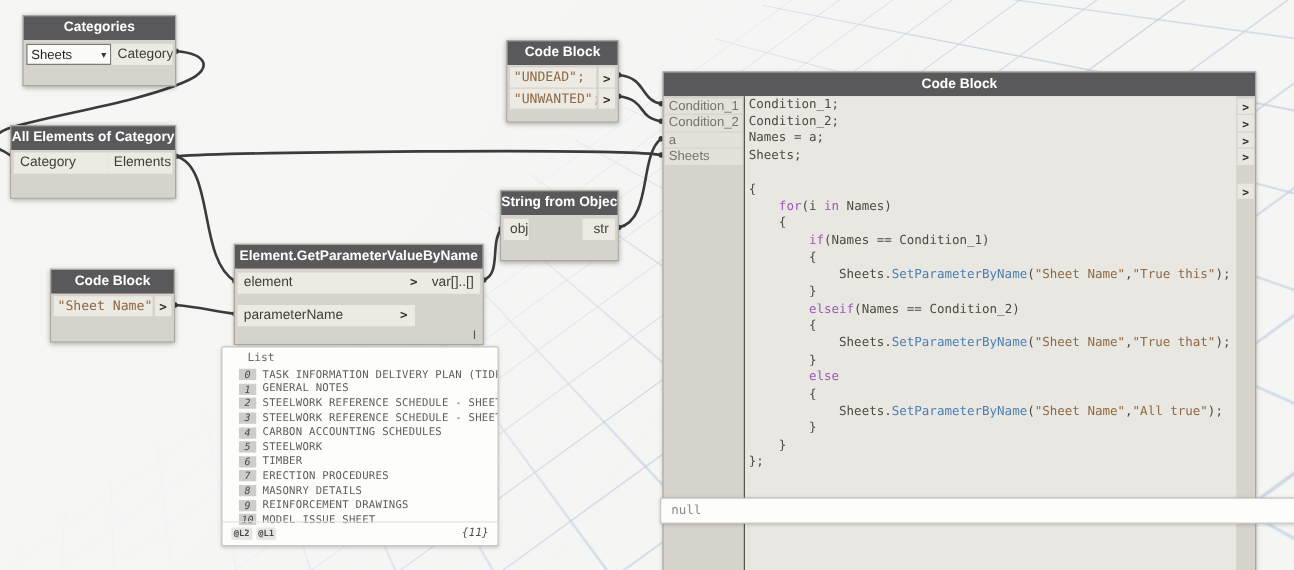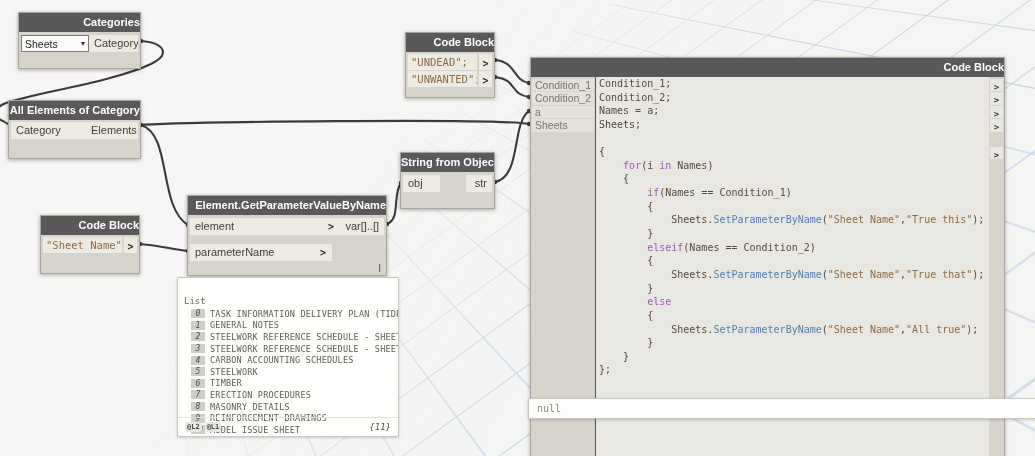--- a/index.html
+++ b/index.html
@@ -37,21 +37,21 @@
 
   
   .node {
     position:absolute; z-index:2;
     border:1px solid #a9a69e;
     box-shadow:0 1px 4px rgba(0,0,0,.32);
     background:#d6d3cc;
   }
   .node-header {
     height:19px; background:#59585a; color:#ffffff;
-    font-size:11px; font-weight:bold; text-align:right; line-height:19px;
+    font-size:11px; font-weight:bold; text-align:center; line-height:19px;
     white-space:nowrap; overflow:hidden;
   }
   .node-body { position:relative; background:#d6d3cc; }
   .chip {
     position:absolute; background:#eceae3; color:#3f3e3a;
     font-size:11px; line-height:17px; padding:0 5px; height:17px;
     white-space:nowrap; overflow:hidden;
   }
   .chip.out { text-align:right; }
   .port-arrow { color:#2f2f2d; font-weight:bold; font-size:10px; font-family:"DejaVu Sans Mono", monospace; }
@@ -97,21 +97,21 @@
   .out-chip .port-arrow { font-size:9px; }
 
   .lacing { position:absolute; right:5px; bottom:1px; font-size:10px; color:#56544f; }
 
   
   .bubble {
     position:absolute; z-index:3; background:#fdfdfc;
     border:1px solid #c7c7c4; border-radius:2px;
     box-shadow:0 1px 3px rgba(0,0,0,.18);
   }
-  .list-header { font:9px "DejaVu Sans Mono", monospace; color:#6d6b66; padding:4px 0 2px 6px;margin-top:14px; }
+  .list-header { font:9px "DejaVu Sans Mono", monospace; color:#6d6b66; padding:4px 0 2px 20px; }
   .list-rows { padding-left:13px; }
   .list-row { display:flex; align-items:center; height:11.6px; white-space:nowrap; overflow:hidden; }
   .idx-badge {
     min-width:14px; text-align:center; background:#cdcdca; color:#4a4a46;
     font:italic 8px "DejaVu Sans Mono", monospace; margin-right:5px; padding:0 1px;
   }
   .list-text { font:8.5px "DejaVu Sans Mono", monospace; color:#5f5d58; letter-spacing:.2px; }
   .list-footer {
     position:absolute; left:0; right:0; bottom:0; height:19px;
     border-top:1px solid #e2e2df; display:flex; align-items:center; padding:0 7px;
@@ -227,21 +227,21 @@
       <div class="cb-port">
         <span class="port-arrow">&gt;</span>
       </div>
     </div>
   </div>
 </div>
 
 <div class="node" style="left:400px;top:152px;width:95px">
   <div class="node-header">String from Object</div>
   <div class="node-body" style="height:36px">
-    <div class="chip" style="left:2px;top:3px;width:37px">obj</div>
+    <div class="chip" style="left:2px;top:3px;width:20px">obj</div>
     <div class="chip out" style="right:2px;top:3px;width:26px">str</div>
   </div>
 </div>
 
 <div class="node" style="left:530px;top:57px;width:475px">
   <div class="node-header">Code Block</div>
   <div class="node-body" style="height:404px">
     <div>
         <div class="in-chip" style="top: 1.5px;">Condition_1</div>
         <div class="in-chip" style="top: 15.15px;">Condition_2</div>

